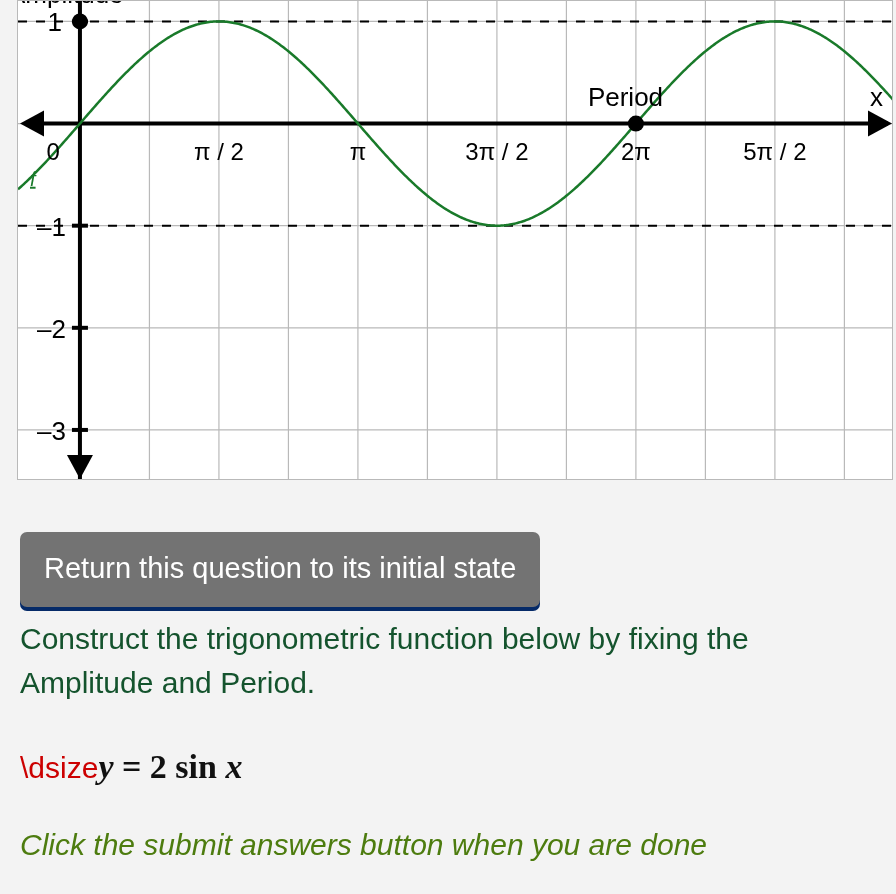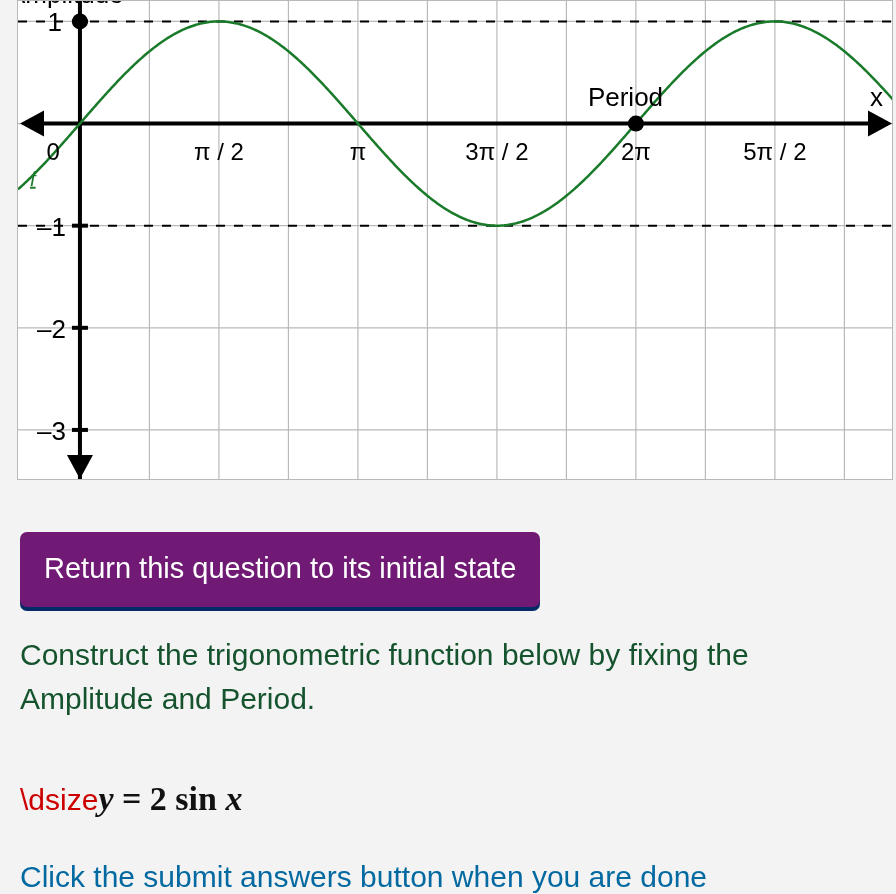--- a/index.html
+++ b/index.html
@@ -37,49 +37,50 @@
   .dash { stroke: #000; stroke-width: 2; stroke-dasharray: 9 9; }
   .curve { stroke: #197a2a; stroke-width: 2.5; fill: none; }
   .pt { fill: #000; }
   .arrow { fill: #000; }
 
   #below {
     padding: 18px 20px 0 20px;
   }
   #reset-btn {
     display: inline-block;
-    background: #701a75;
+    background: #737373;
     color: #fff;
     border: none;
     border-radius: 7px;
     padding: 20px 24px 22px 24px;
     font-size: 29px;
     margin-top: 34px;
-    margin-bottom: 20px;
+    margin-bottom: 4px;
     cursor: pointer;
     box-shadow: 0 4px 0 #052a68;
   }
   #instruction {
     font-size: 30px;
     line-height: 1.45;
     color: #14532d;
     margin-top: 6px;
   }
   #equation {
     font-size: 34px;
     font-family: Georgia, "Times New Roman", serif;
-    margin-top: 60px;
+    margin-top: 44px;
   }
   #equation .err { color: #cc0000; font-family: -apple-system, BlinkMacSystemFont, "Segoe UI", Helvetica, Arial, sans-serif; font-size: 30px; }
   #equation .mathit { font-style: italic; }
   #equation .mathbf { font-weight: 700; }
   #submit-hint {
     font-size: 30px;
-    color: #0369a1;
+    color: #4d7c0f;
     margin-top: 42px;
+    font-style: italic;
   }
 </style>
 </head>
 <body>
 
 <div id="graph-wrap">
   <svg id="graph" viewBox="0 0 876 480">
 
     <defs></defs>
 

